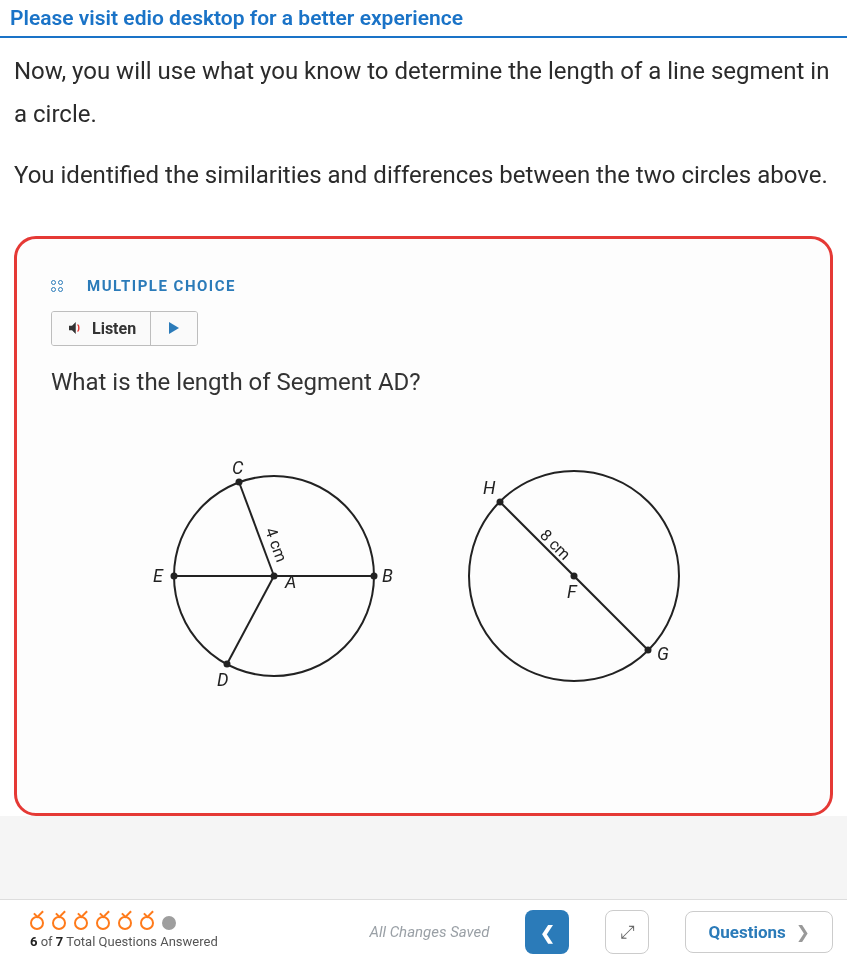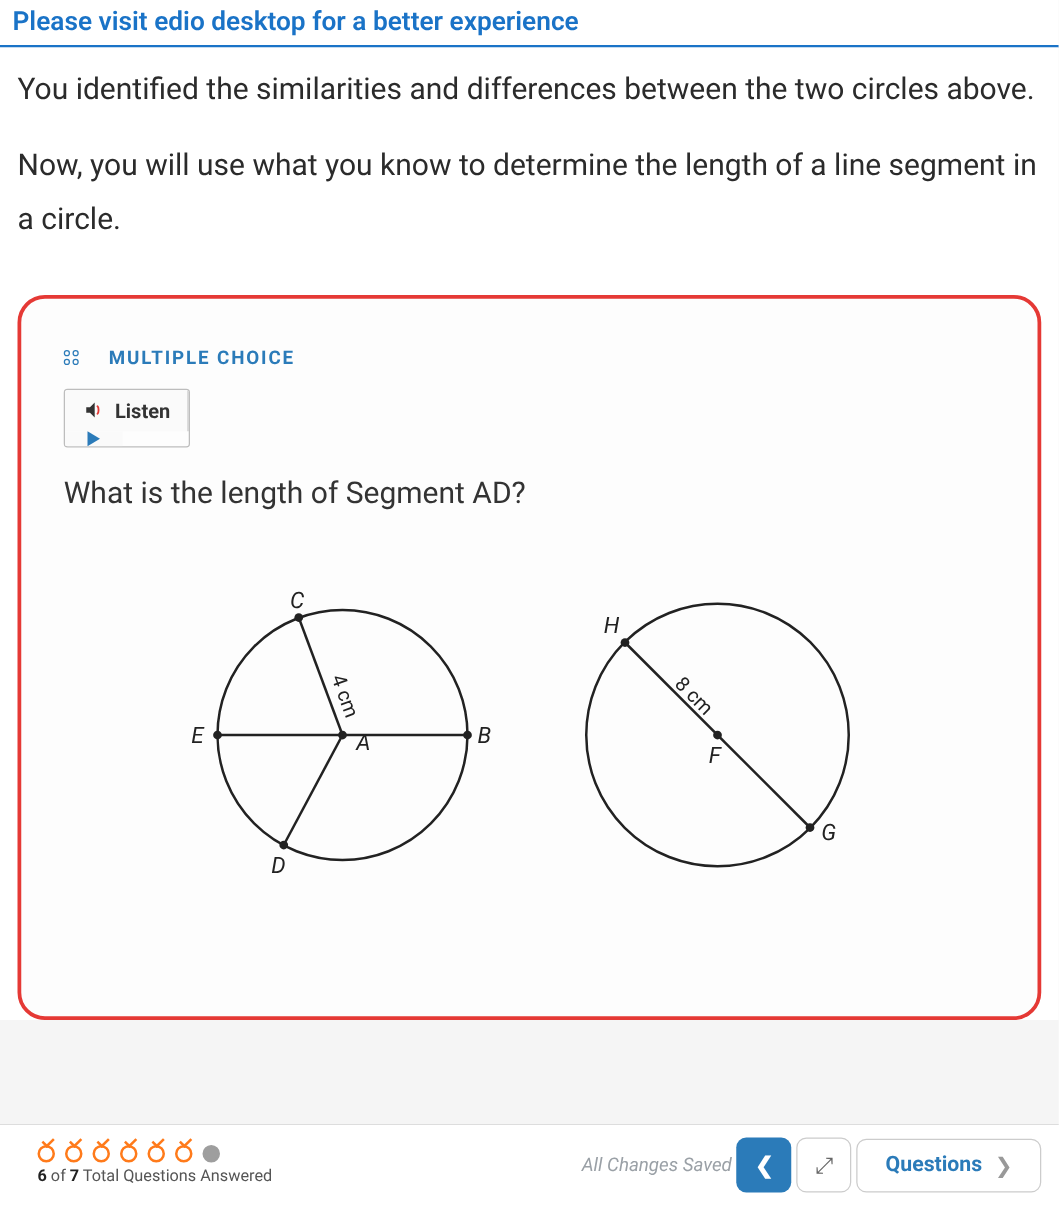--- a/index.html
+++ b/index.html
@@ -65,21 +65,20 @@
     font-weight: 700;
     letter-spacing: 1.5px;
     font-size: 15px;
   }
   .listen-group {
     display: inline-flex;
     border: 1px solid #bdbdbd;
     border-radius: 3px;
     overflow: hidden;
     margin-bottom: 22px;
-    flex-direction: column;
   }
   .listen-btn {
     display: flex;
     align-items: center;
     gap: 8px;
     padding: 7px 14px;
     font-weight: 700;
     font-size: 16px;
     color: #333;
     background: #fafafa;
@@ -117,21 +116,21 @@
   .bottom-bar {
     position: fixed;
     bottom: 0;
     left: 0;
     width: 847px;
     background: #fff;
     border-top: 1px solid #ddd;
     display: flex;
     align-items: center;
     padding: 10px 14px 14px 30px;
-    gap: 4px;
+    gap: 36px;
   }
   .progress-col { display: flex; flex-direction: column; gap: 4px; }
   .dots { display: flex; gap: 8px; align-items: center; }
   .dot {
     width: 14px; height: 14px; border-radius: 50%;
     position: relative;
   }
   .dot.answered {
     background: #fff;
     border: 2px solid #ff7a1a;
@@ -194,22 +193,22 @@
     color: #999;
     font-weight: 400;
   }
 </style>
 </head>
 <body>
 
 <div class="top-banner">Please visit edio desktop for a better experience</div>
 
 <div class="intro">
+  <p>Now, you will use what you know to determine the length of a line segment in a circle.</p>
   <p>You identified the similarities and differences between the two circles above.</p>
-  <p>Now, you will use what you know to determine the length of a line segment in a circle.</p>
 </div>
 
 <div class="card-wrap">
   <div class="card">
 
     <div class="mc-row">
       <span class="mc-icon">
         <span>
             <i></i>
             <i></i>

